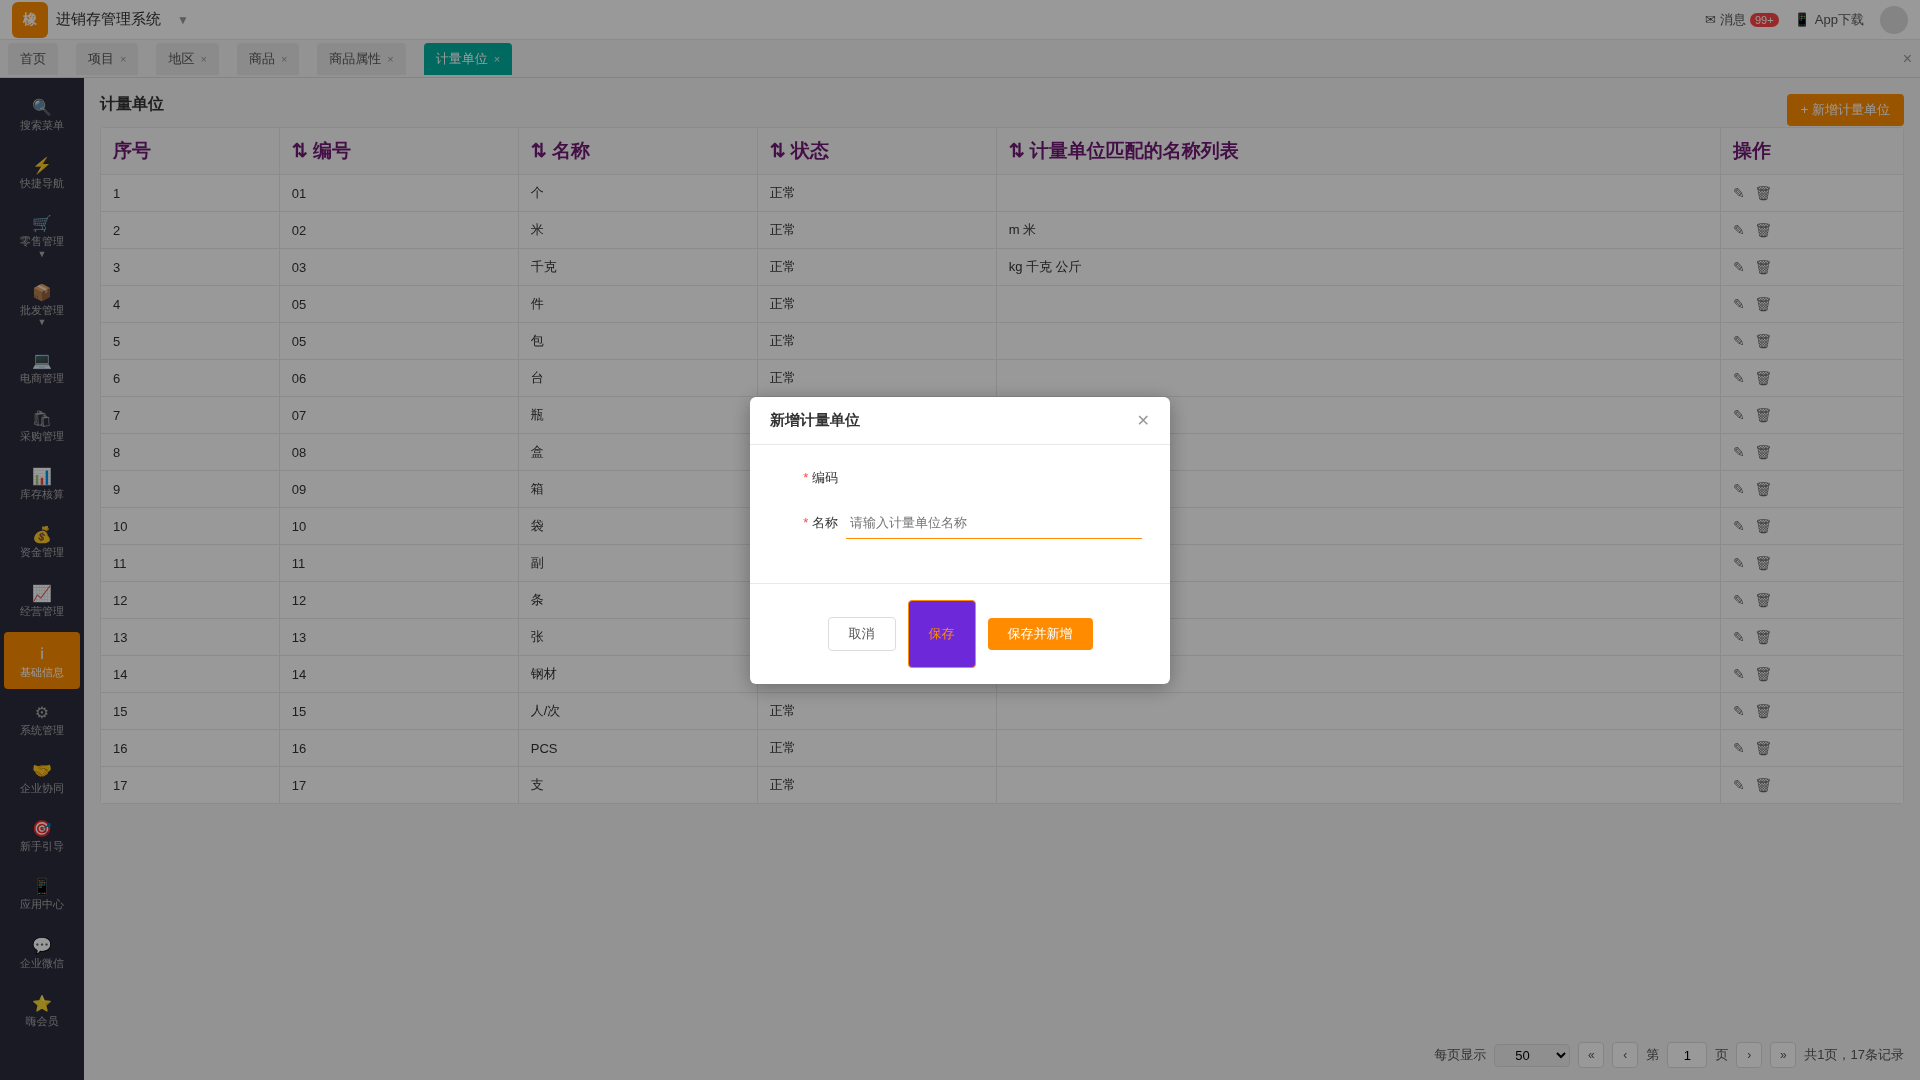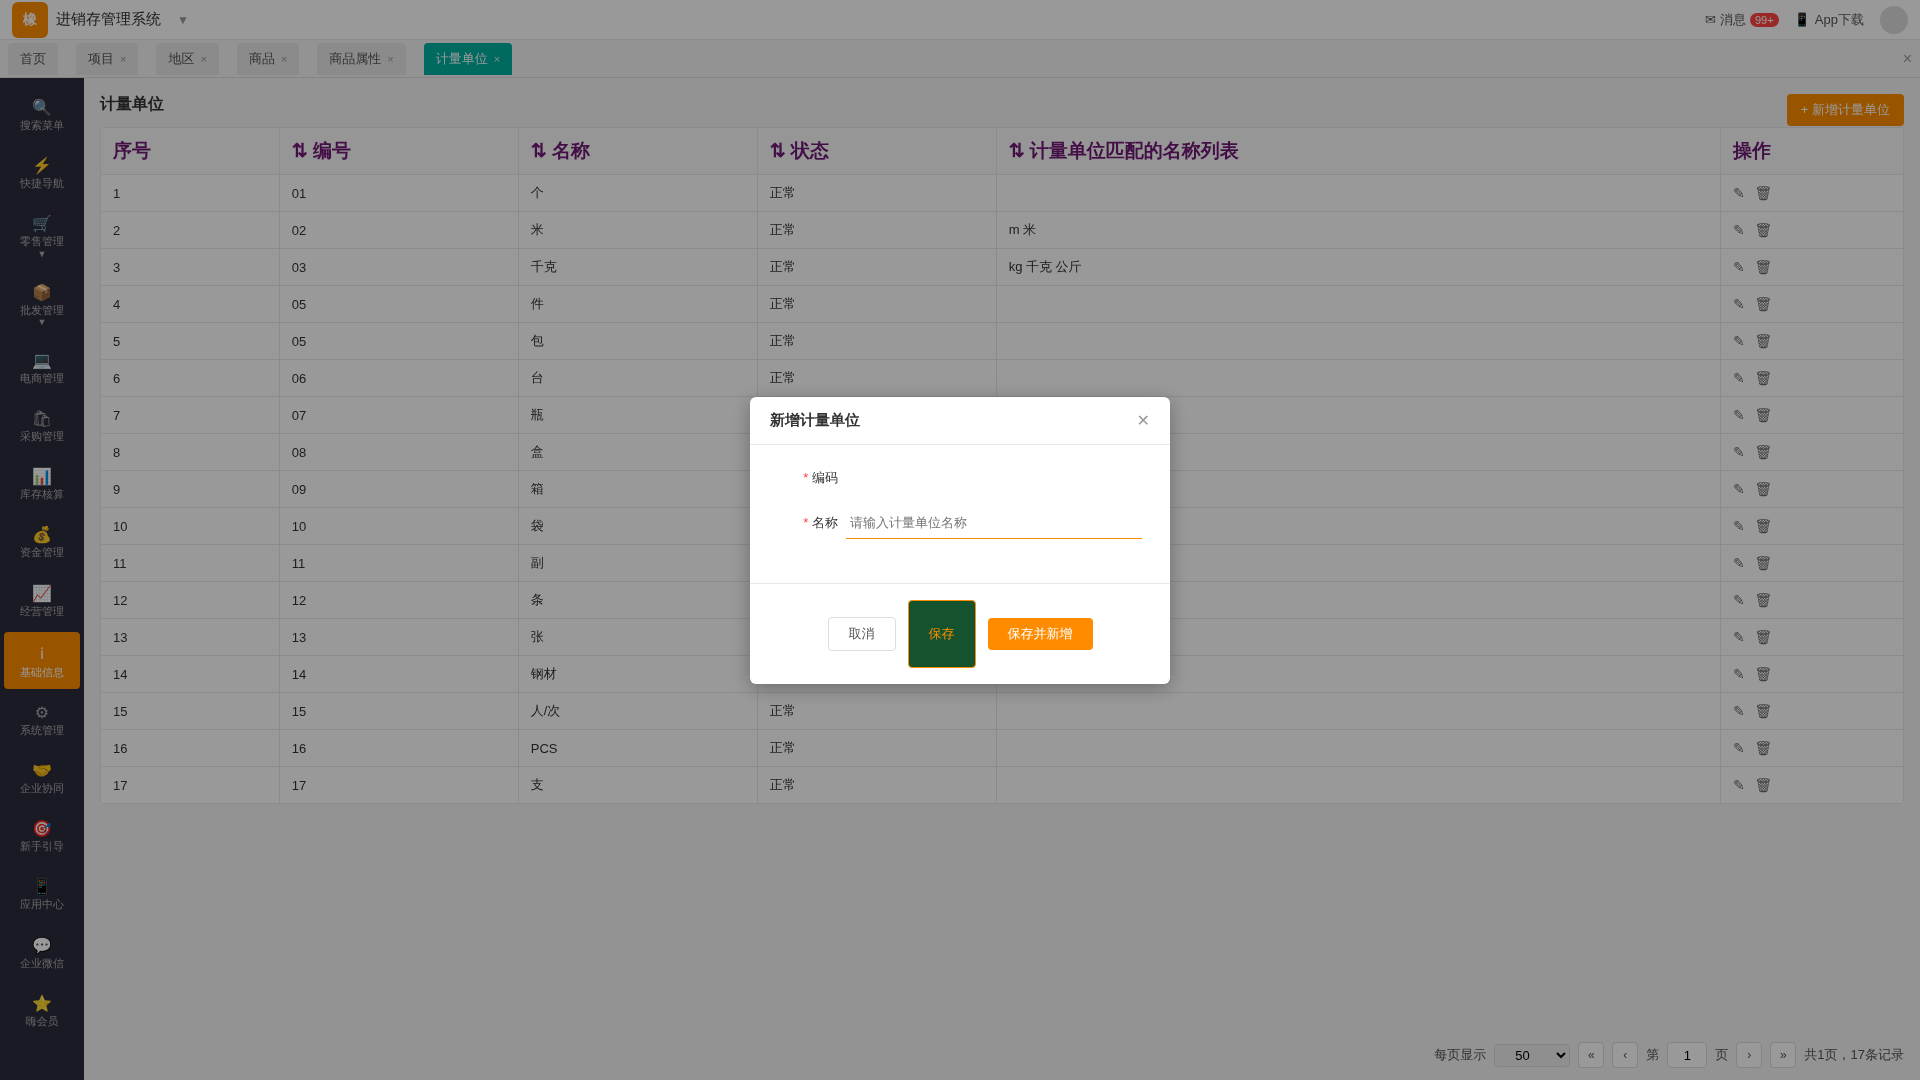--- a/index.html
+++ b/index.html
@@ -314,21 +314,21 @@
       border: 1px solid #ddd;
       background: white;
       color: #555;
       padding: 7px 20px;
       border-radius: 4px;
       cursor: pointer;
       font-size: 13px;
     }
     .btn-save {
       border: 1px solid #ff8c00;
-      background: #14532d;
+      background: #6d28d9;
       color: #ff8c00;
       padding: 24px 20px;
       border-radius: 4px;
       cursor: pointer;
       font-size: 13px;
       text-align: right;
     }
     .btn-save-new {
       background: #ff8c00;
       color: white;

